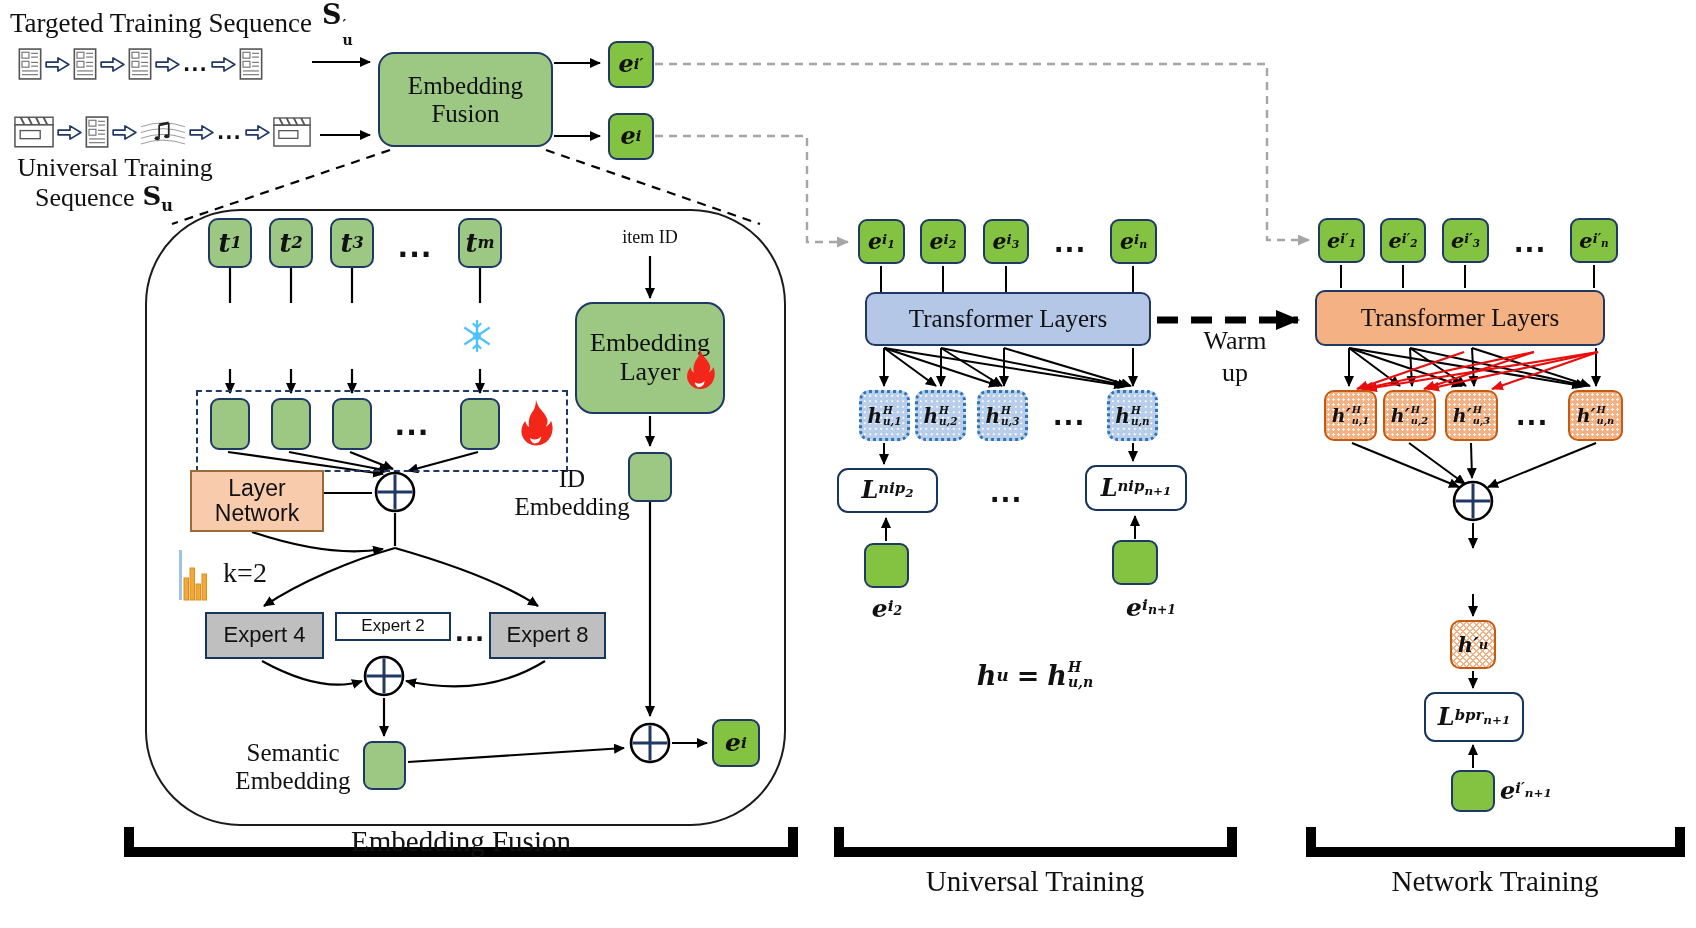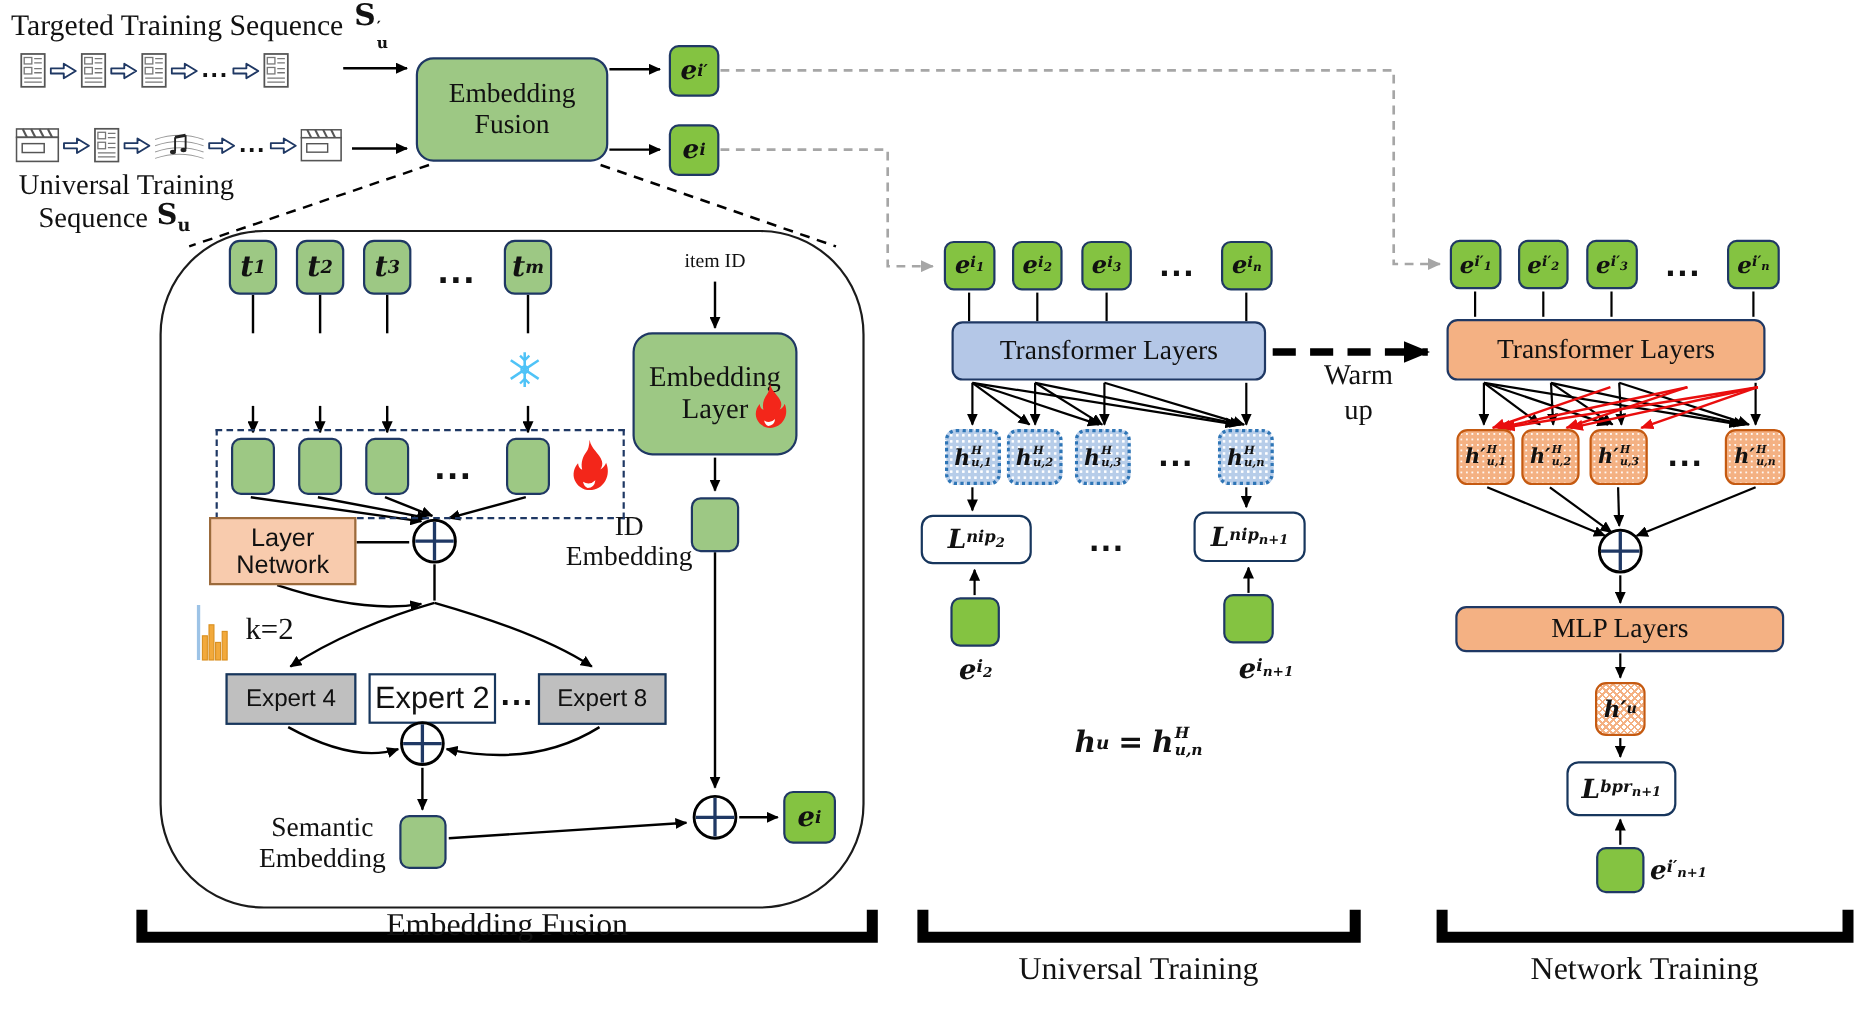--- a/index.html
+++ b/index.html
@@ -367,21 +367,21 @@
   <svg style="position:absolute;left:176px;top:548px" width="34" height="54" viewBox="0 0 32 54">
       <use href="#ic-bars"></use>
     </svg>
   <div class="lbl" style="left:214px;top:556px;width:62px;height:34px;font-size:28px">
       <span>k=2</span>
     </div>
 
   <div class="b exp" style="left:205px;top:612px;width:119px;height:47px;font-size:22px">
       <span>Expert 4</span>
     </div>
-  <div class="b exp expw" style="left:335px;top:612px;width:116px;height:46px;font-size:28px">
+  <div class="b exp expw" style="left:335px;top:612px;width:116px;height:29px;font-size:17px">
       <span>Expert 2</span>
     </div>
   <div class="dots" style="left:454px;top:620px;width:32px;height:26px;font-size:24px">...</div>
   <div class="b exp" style="left:489px;top:612px;width:117px;height:47px;font-size:22px">
       <span>Expert 8</span>
     </div>
 
   <svg style="position:absolute;left:362px;top:654px" width="44" height="44" viewBox="0 0 44 44">
       <use href="#ic-oplus"></use>
     </svg>
@@ -546,23 +546,20 @@
       <span class="ss">
         <span>H</span>
         <span>u,n</span>
       </span>
     </div>
 
   <svg style="position:absolute;left:1451px;top:479px" width="44" height="44" viewBox="0 0 44 44">
       <use href="#ic-oplus"></use>
     </svg>
 
-  <div class="b orange" style="left:1323px;top:551px;width:299px;height:42px;font-size:25px">
-      <span>MLP Layers</span>
-    </div>
 
   <div class="b hatch math" style="left:1450px;top:620px;width:46px;height:49px;font-size:21px">
       <span>h′</span>
       <sub>u</sub>
     </div>
 
   <div class="b loss math" style="left:1424px;top:692px;width:100px;height:50px;font-size:24px">
       <span>L</span>
       <sub><span>bpr</span><sub>n+1</sub></sub>
     </div>

